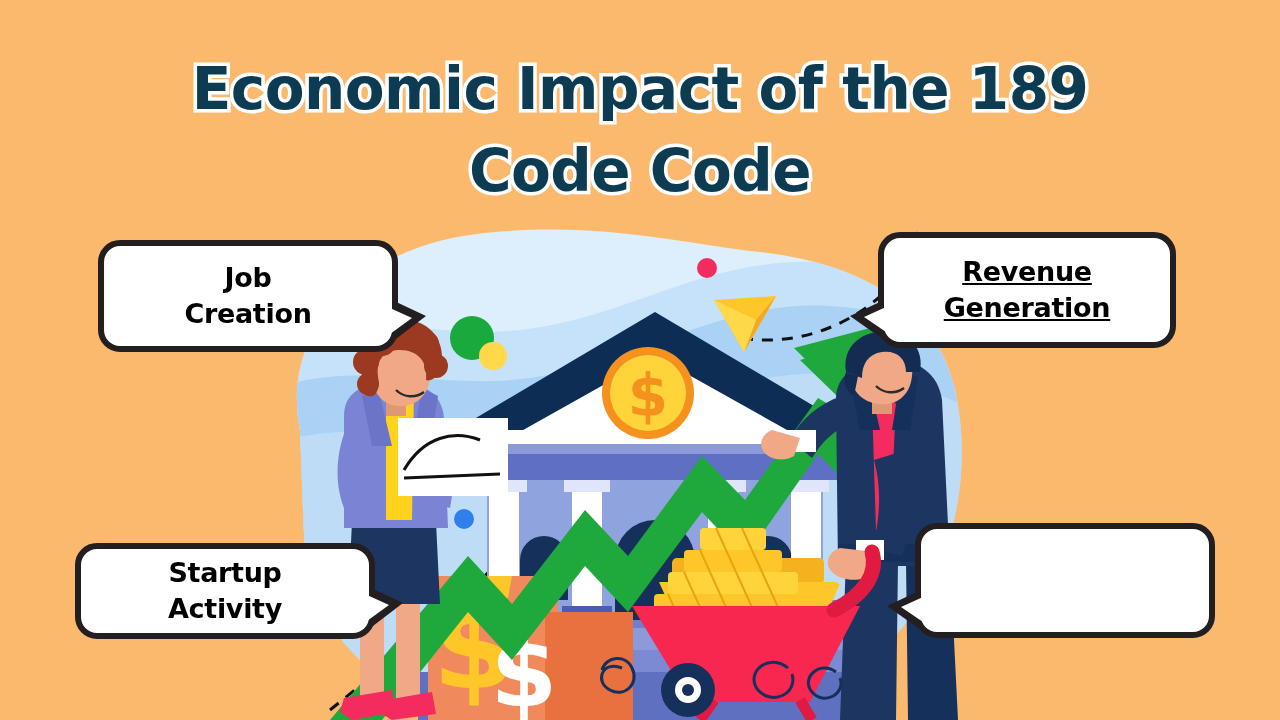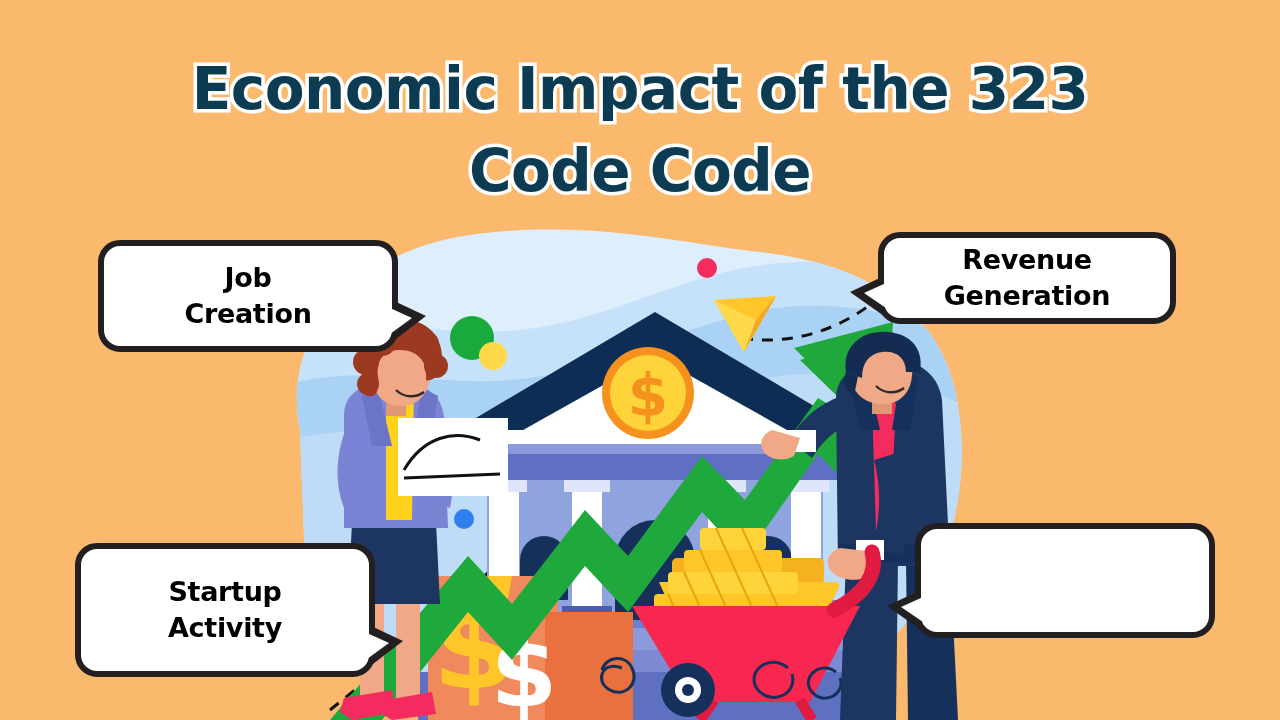--- a/index.html
+++ b/index.html
@@ -67,36 +67,36 @@
     border-bottom:26px solid transparent;
   }
   #bubble-job .tail-inner{
     right:-20px; bottom:12px;
     border-left:22px solid #ffffff;
     border-top:10px solid transparent;
     border-bottom:16px solid transparent;
   }
 
   
-  #bubble-revenue{ left:878px; top:232px; width:298px; height:92px; }
+  #bubble-revenue{ left:878px; top:232px; width:298px; height:116px;text-decoration:underline; }
   #bubble-revenue .tail-outer{
     left:-34px; bottom:2px;
     border-right:34px solid #231f20;
     border-top:16px solid transparent;
     border-bottom:24px solid transparent;
   }
   #bubble-revenue .tail-inner{
     left:-20px; bottom:10px;
     border-right:22px solid #ffffff;
     border-top:10px solid transparent;
     border-bottom:15px solid transparent;
   }
 
   
-  #bubble-startup{ left:75px; top:543px; width:300px; height:134px; }
+  #bubble-startup{ left:75px; top:543px; width:300px; height:96px; }
   #bubble-startup .tail-outer{
     right:-34px; bottom:4px;
     border-left:34px solid #231f20;
     border-top:16px solid transparent;
     border-bottom:26px solid transparent;
   }
   #bubble-startup .tail-inner{
     right:-20px; bottom:12px;
     border-left:22px solid #ffffff;
     border-top:10px solid transparent;
@@ -355,21 +355,21 @@
     <g>
       <path d="M714 300 L776 296 L744 352 Z" fill="#ffc629"></path>
       <path d="M776 296 L744 352 L756 320 Z" fill="#f5a623"></path>
       <path d="M714 300 L756 320 L744 352 Z" fill="#ffd94a"></path>
     </g>
 
   </g>
 </svg>
 
 <div id="title-block">
-  <div class="title-line">Economic Impact of the 323</div>
+  <div class="title-line">Economic Impact of the 189</div>
   <div class="title-line">Code Code</div>
 </div>
 
 <div class="bubble" id="bubble-job">
   <span class="bubble-label">Job
 Creation</span>
   <span class="tail tail-outer"></span>
   <span class="tail tail-inner"></span>
 </div>
 

